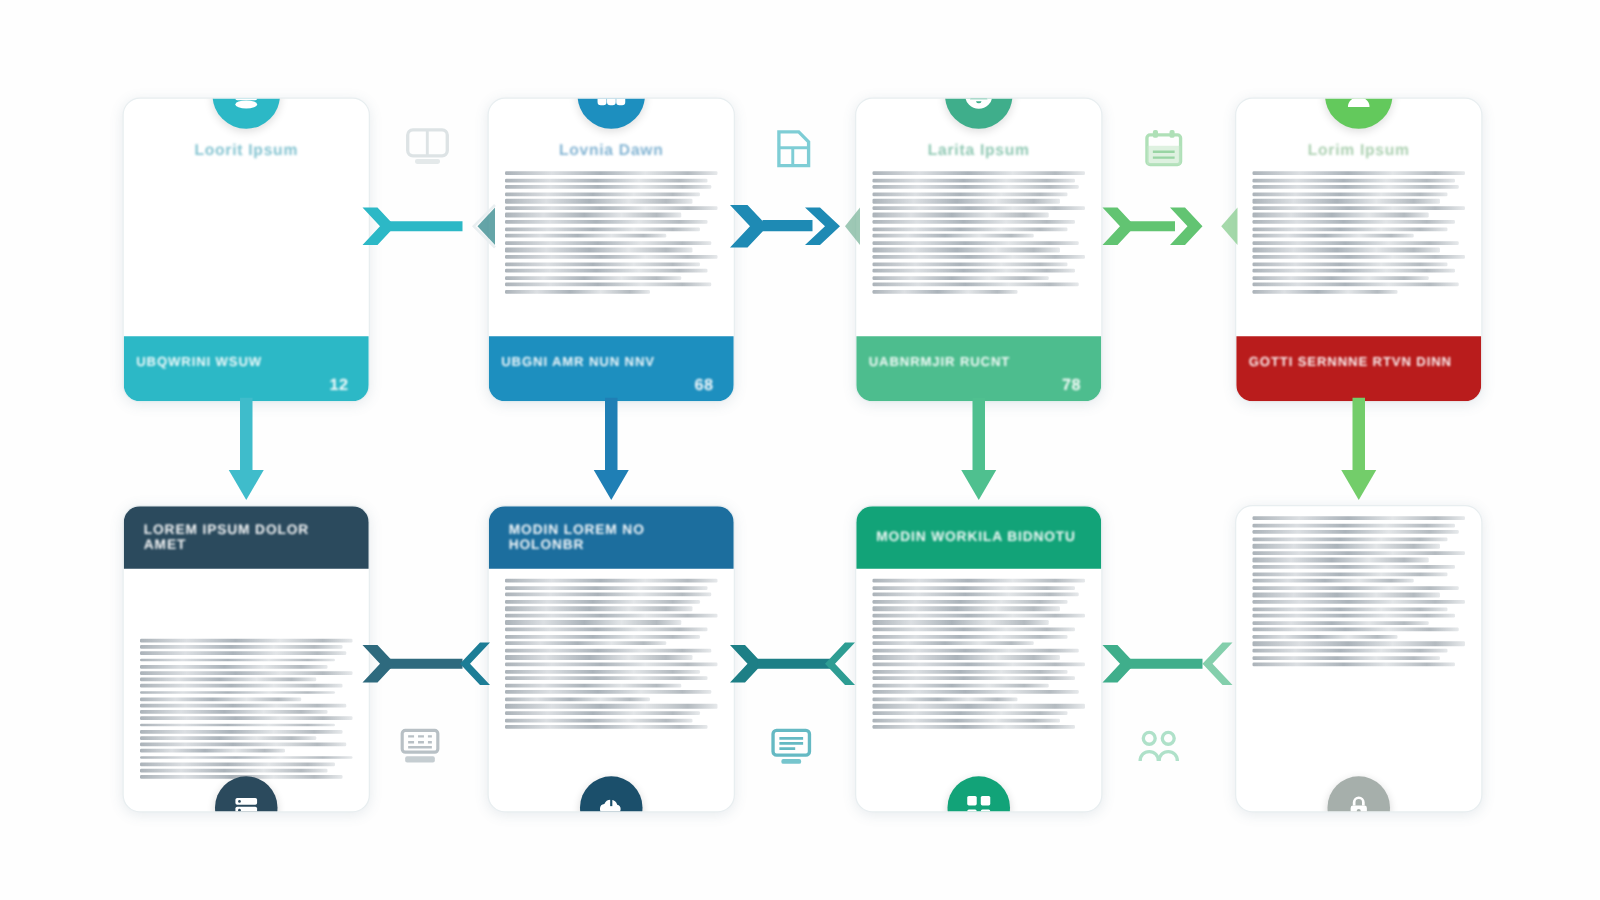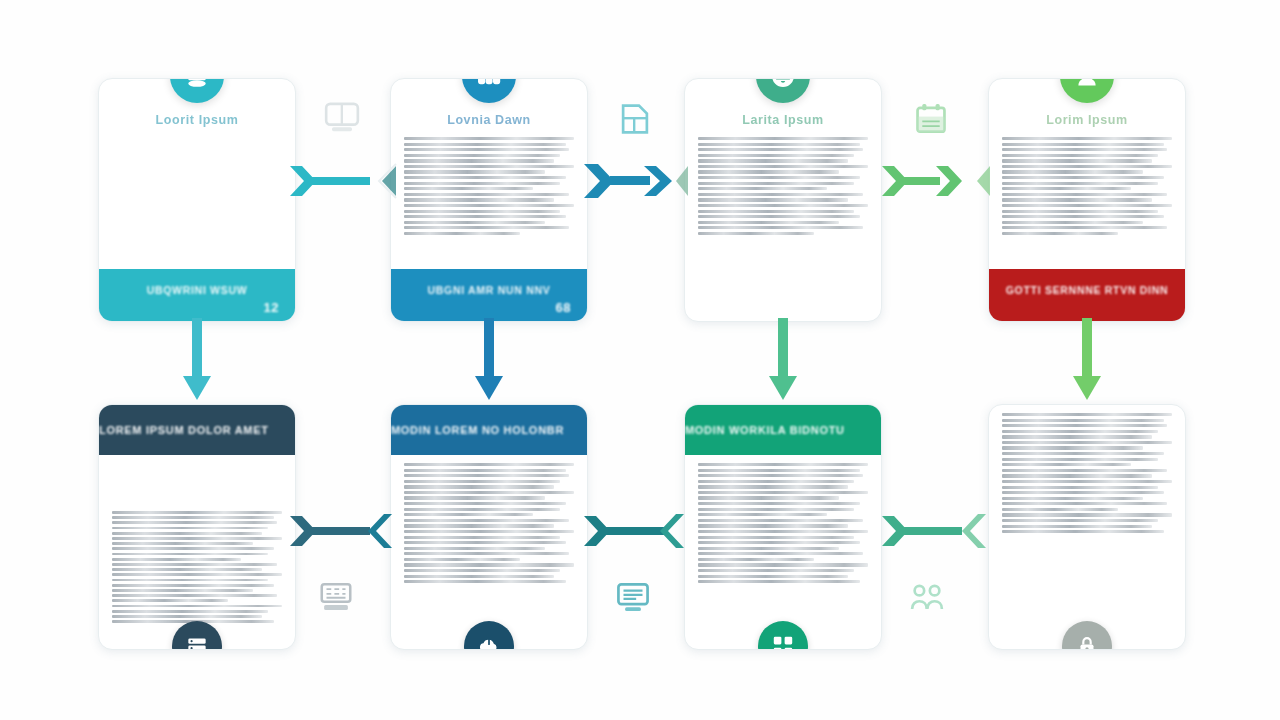--- a/index.html
+++ b/index.html
@@ -88,21 +88,20 @@
   .ln.w76 { width: 76%; } .ln.w83 { width: 83%; }
   .ln.w68 { width: 68%; } .ln.w97 { width: 97%; }
 
   
   .footer-band {
     position: relative;
     height: 52px;
     flex: 0 0 52px;
     display: flex;
     align-items: center;
-    justify-content: center;
     padding: 0 10px;
   }
   .footer-band .fb-text {
     font-size: 10.5px;
     font-weight: bold;
     color: rgba(255,255,255,.92);
     letter-spacing: .7px;
     filter: blur(0.85px);
     text-align: center;
     text-transform: uppercase;
@@ -117,21 +116,21 @@
     filter: blur(0.8px);
     letter-spacing: .5px;
   }
 
   
   .header-band {
     flex: 0 0 50px;
     height: 50px;
     display: flex;
     align-items: center;
-    padding: 0 0;
+    padding: 0 16px;
   }
   .header-band .hb-text {
     font-size: 11px;
     font-weight: bold;
     letter-spacing: .7px;
     color: rgba(255,255,255,.94);
     filter: blur(0.85px);
     text-transform: uppercase;
   }
   .card.bottom .body-lines { padding-top: 8px; padding-bottom: 26px; }
@@ -275,20 +274,24 @@
         <div class="ln w76"></div>
         <div class="ln w97"></div>
         <div class="ln w88"></div>
         <div class="ln w100"></div>
         <div class="ln w92"></div>
         <div class="ln w95"></div>
         <div class="ln w83"></div>
         <div class="ln w97"></div>
         <div class="ln w68"></div>
       </div>
+    <div class="footer-band" style="background: rgb(77, 189, 142);">
+      <span class="fb-text">Uabnrmjir Rucnt</span>
+      <span class="fb-num">78</span>
+    </div>
   </div>
 
   <div class="card top col3 lime-t">
     <div class="badge" style="background: rgb(99, 201, 92);">
       <svg viewBox="0 0 24 24">
         <circle cx="12" cy="8.4" r="3.9" fill="#fff"></circle>
         <path d="M4.6 20.2c0-4.1 3.3-6.6 7.4-6.6s7.4 2.5 7.4 6.6z" fill="#fff"></path>
       </svg>
     </div>
     <div class="card-title" style="color: rgb(159, 201, 165);">Lorim Ipsum</div>

